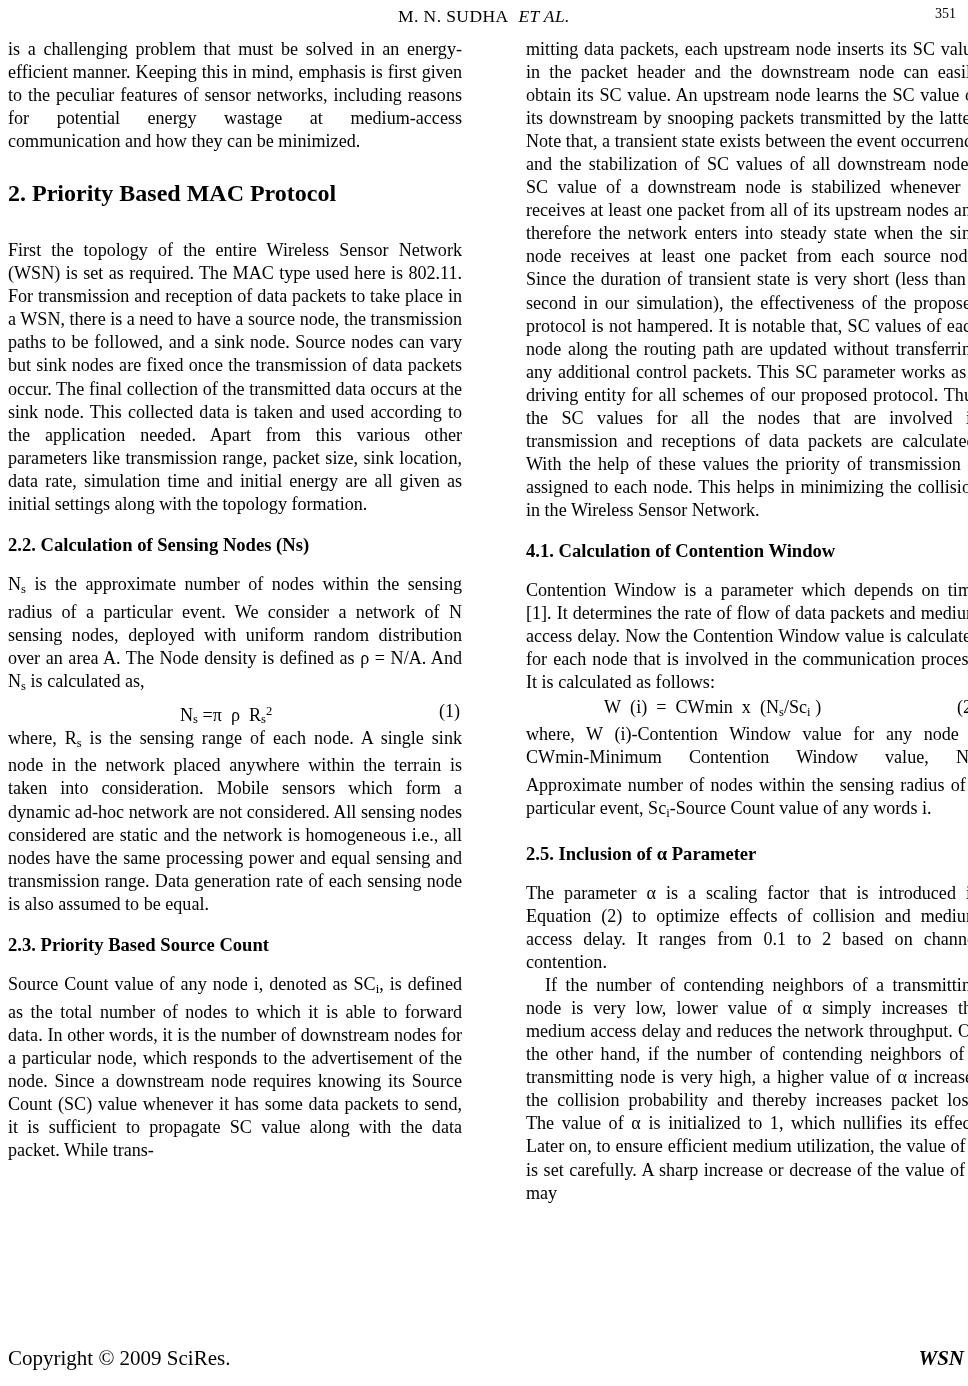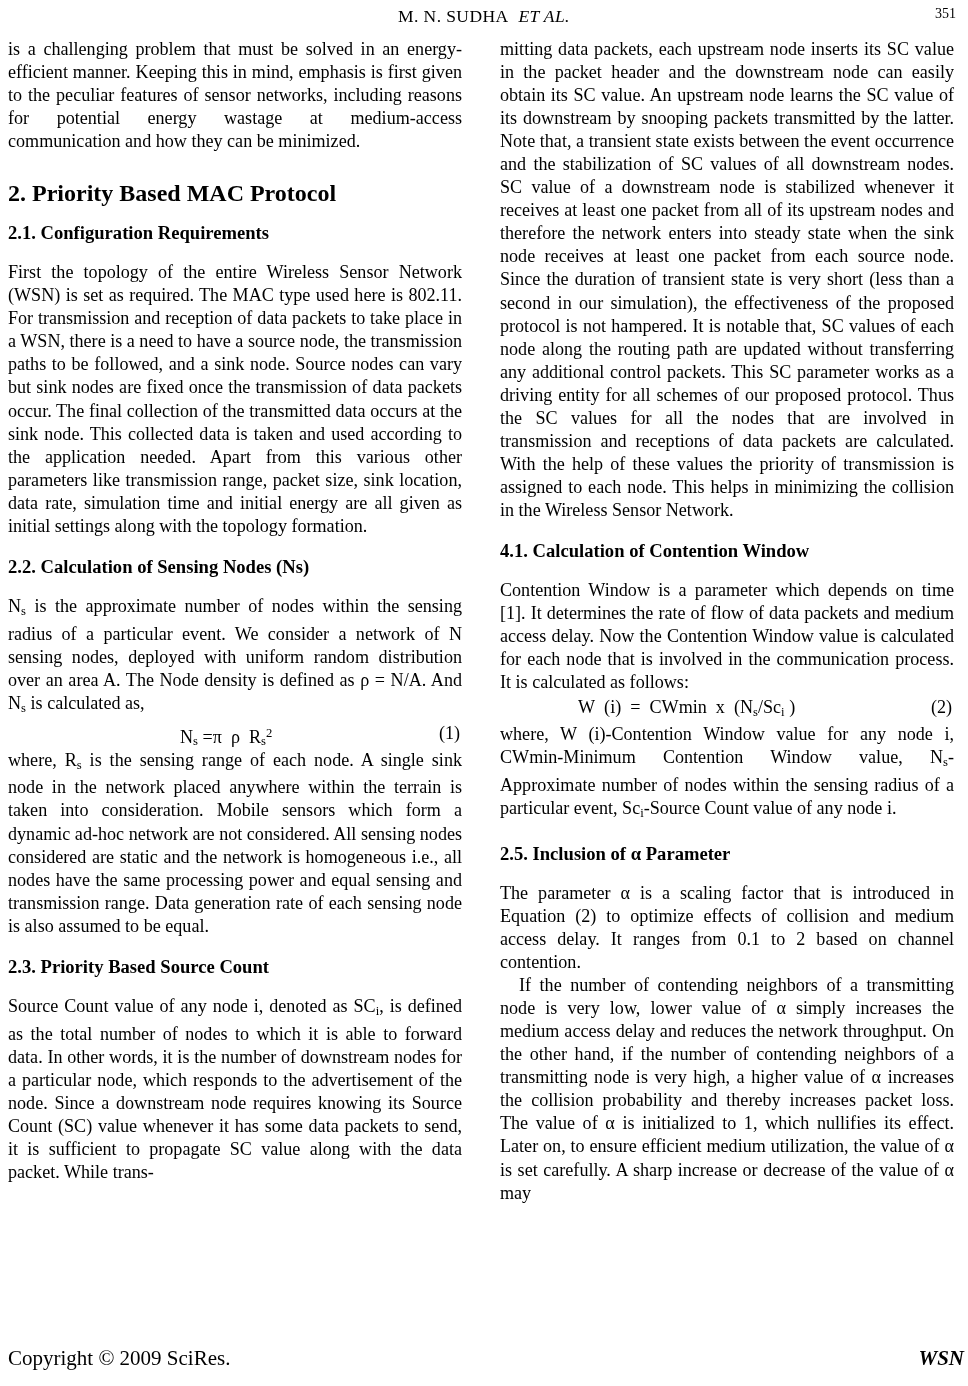--- a/index.html
+++ b/index.html
@@ -53,21 +53,21 @@
   }
 
   
   .columns {
     position: absolute;
     left: 8px;
     top: 38px;
     width: 952px;
     height: 1272px;
     display: flex;
-    gap: 38px;
+    gap: 64px;
   }
   .col {
     width: 454px;
     flex: 0 0 454px;
   }
 
   p.body {
     margin: 0;
     font-size: 18.1px;
     line-height: 23.05px;
@@ -154,21 +154,20 @@
   <div class="columns">
 
     <div class="col">
 
       <p class="body">is a challenging problem that must be solved in an energy-efficient manner. Keeping this in mind, emphasis is first given to the peculiar features of sensor networks, including reasons for potential energy wastage at medium-access communication and how they can be minimized.</p>
 
       <div class="gap-before-sec"></div>
       <h2 class="sec">2. Priority Based MAC Protocol</h2>
       <div class="gap-after-sec"></div>
 
-      <h3 class="subsec">2.1. Configuration Requirements</h3>
       <div class="gap-after-sub"></div>
 
       <p class="body">First the topology of the entire Wireless Sensor Network (WSN) is set as required. The MAC type used here is 802.11. For transmission and reception of data packets to take place in a WSN, there is a need to have a source node, the transmission paths to be followed, and a sink node. Source nodes can vary but sink nodes are fixed once the transmission of data packets occur. The final collection of the transmitted data occurs at the sink node. This collected data is taken and used according to the application needed. Apart from this various other parameters like transmission range, packet size, sink location, data rate, simulation time and initial energy are all given as initial settings along with the topology formation.</p>
 
       <div class="gap-before-sub"></div>
       <h3 class="subsec">2.2. Calculation of Sensing Nodes (Ns)</h3>
       <div class="gap-after-sub"></div>
 
       <p class="body"><span>N<sub>s</sub></span> <span>is the approximate number of nodes within the sensing radius of a particular event. We consider a network of N sensing nodes, deployed with uniform random distribution over an area A. The Node density is defined as ρ = N/A. And N</span><sub>s</sub><span> is calculated as,</span></p>
 
@@ -195,21 +194,21 @@
       <h3 class="subsec">4.1. Calculation of Contention Window</h3>
       <div class="gap-after-sub"></div>
 
       <p class="body">Contention Window is a parameter which depends on time [1]. It determines the rate of flow of data packets and medium access delay. Now the Contention Window value is calculated for each node that is involved in the communication process. It is calculated as follows:</p>
 
       <div class="eq eq-2">
         <span class="eq-body">W&nbsp; (i)&nbsp; =&nbsp; CWmin&nbsp; x&nbsp; (N<sub>s</sub>/Sc<sub>i</sub> )</span>
         <span class="eq-num">(2)</span>
       </div>
 
-      <p class="body"><span>where, W (i)-Contention Window value for any node i, CWmin-Minimum Contention Window value, N</span><sub>s</sub><span>- Approximate number of nodes within the sensing radius of a particular event, Sc</span><sub>i</sub><span>-Source Count value of any node i.</span></p>
+      <p class="body"><span>where, W (i)-Contention Window value for any node i, CWmin-Minimum Contention Window value, N</span><sub>s</sub><span>- Approximate number of nodes within the sensing radius of a particular event, Sc</span><sub>i</sub><span>-Source Count value of any words i.</span></p>
 
       <div class="gap-before-sub"></div>
       <h3 class="subsec">2.5. Inclusion of α Parameter</h3>
       <div class="gap-after-sub"></div>
 
       <p class="body">The parameter α is a scaling factor that is introduced in Equation (2) to optimize effects of collision and medium access delay. It ranges from 0.1 to 2 based on channel contention.</p>
 
 
       <p class="body indent">If the number of contending neighbors of a transmitting node is very low, lower value of α simply increases the medium access delay and reduces the network throughput. On the other hand, if the number of contending neighbors of a transmitting node is very high, a higher value of α increases the collision probability and thereby increases packet loss. The value of α is initialized to 1, which nullifies its effect. Later on, to ensure efficient medium utilization, the value of α is set carefully. A sharp increase or decrease of the value of α may</p>
 

